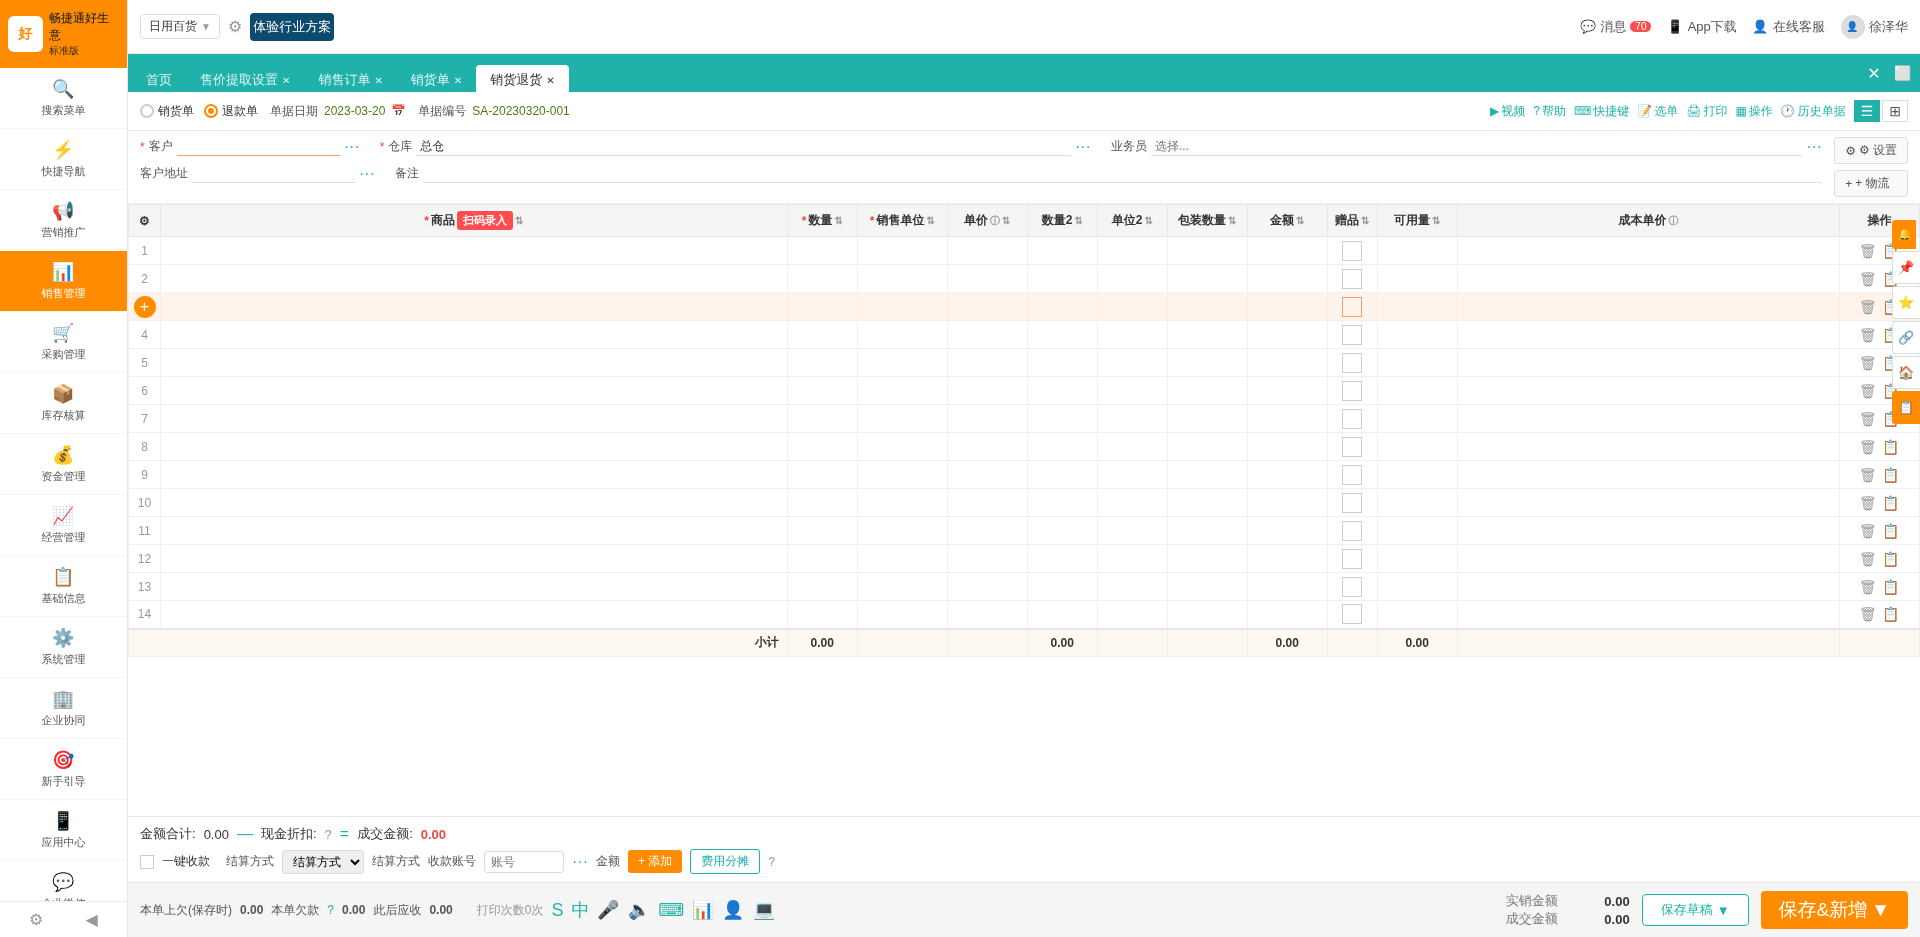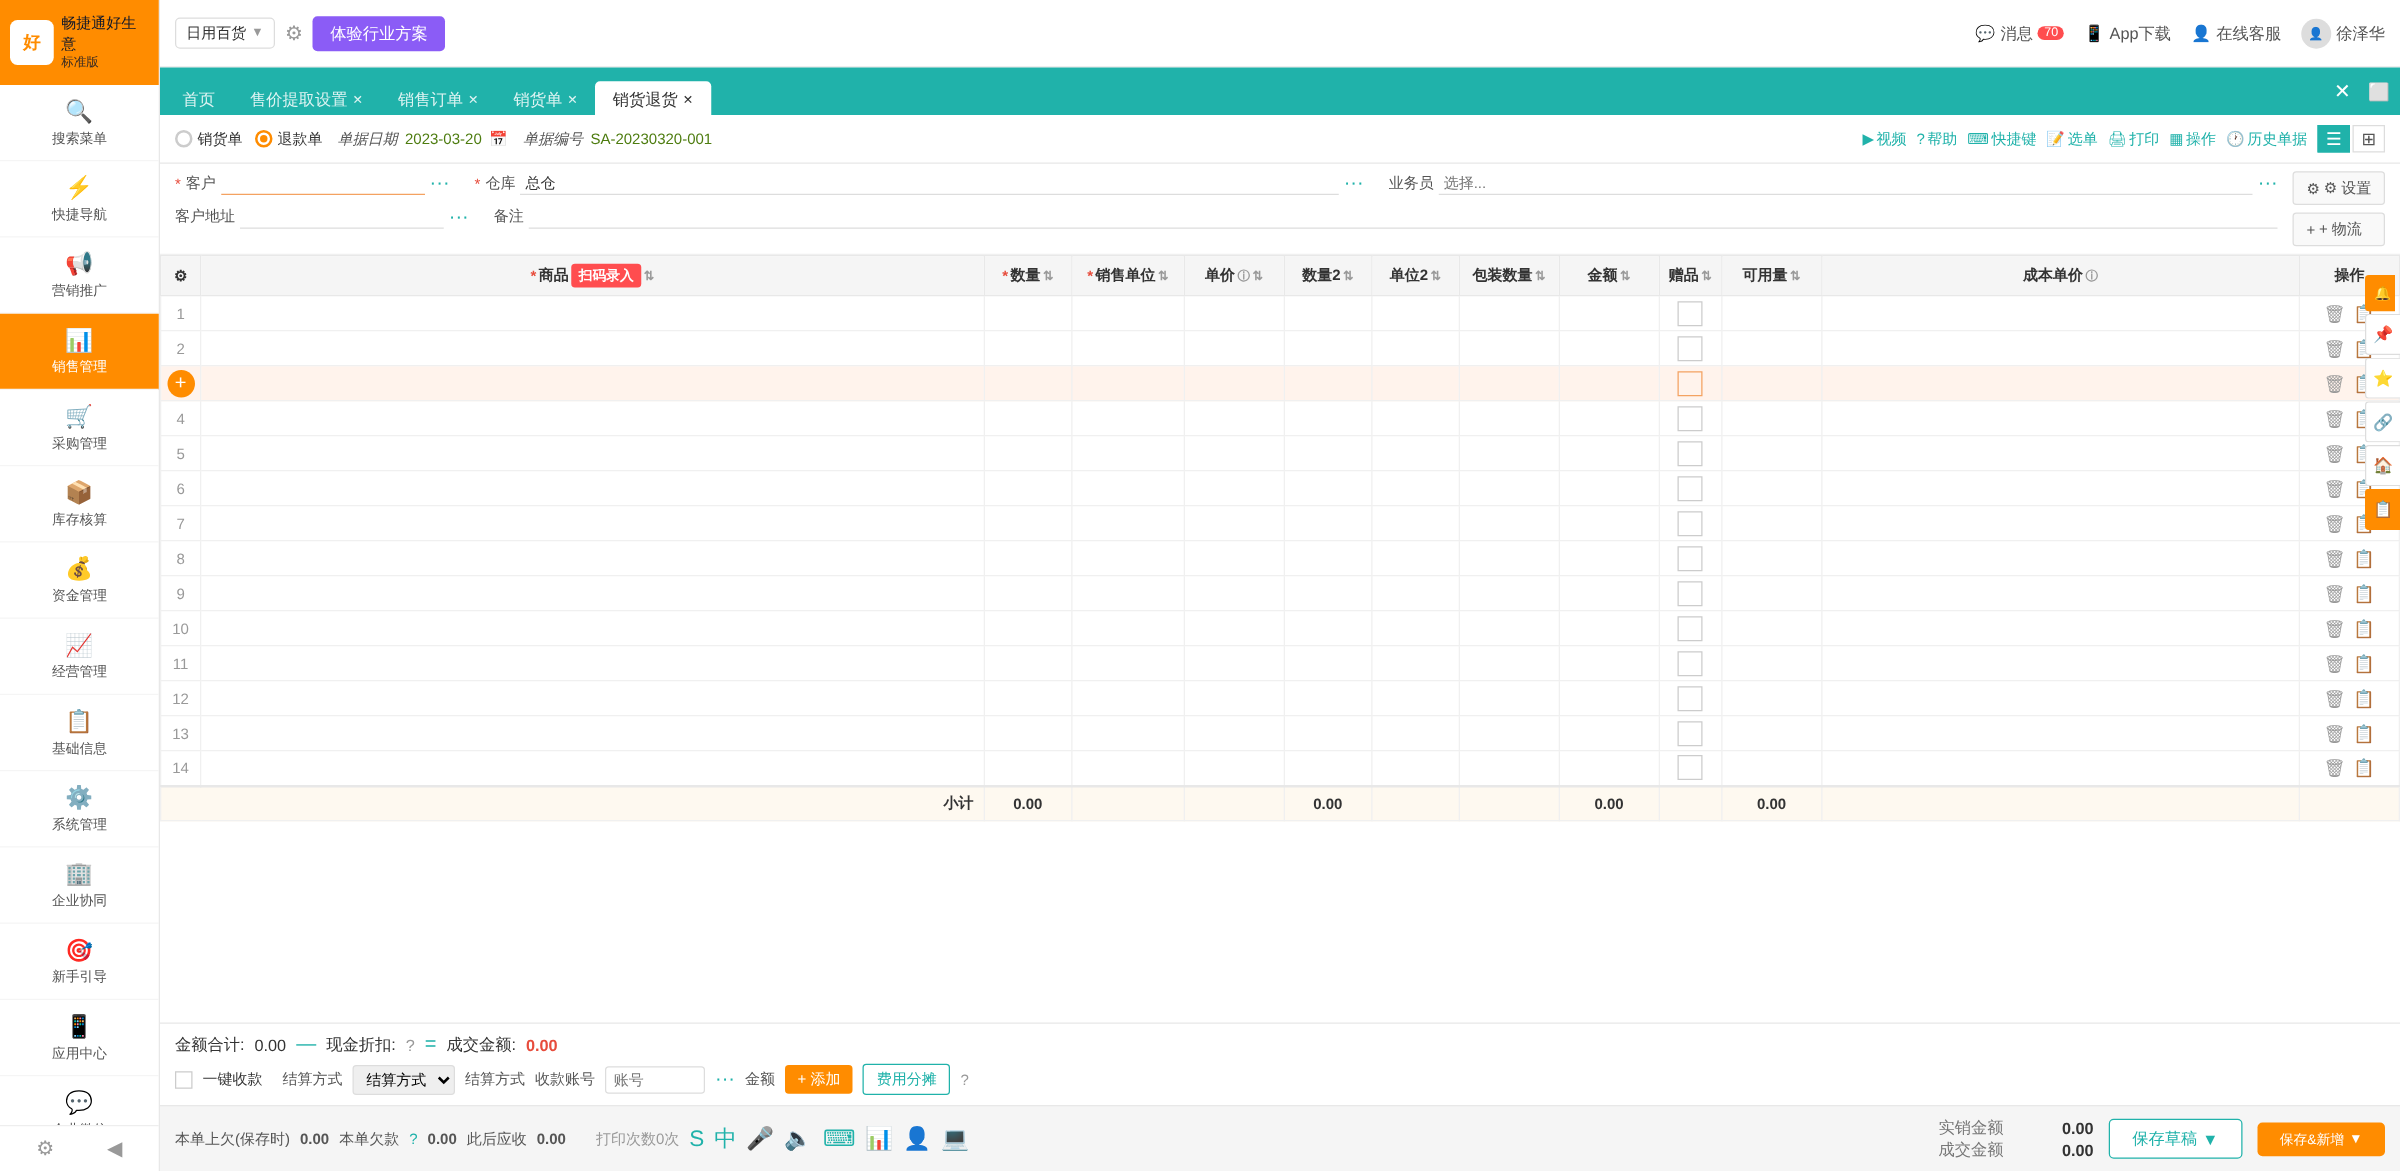--- a/index.html
+++ b/index.html
@@ -20,21 +20,21 @@
 
     
     .main { flex: 1; display: flex; flex-direction: column; overflow: hidden; }
 
     
     .topbar { background: #fff; height: 54px; display: flex; align-items: center; justify-content: space-between; padding: 0 12px; border-bottom: 1px solid #e8e8e8; flex-shrink: 0; }
     .topbar-left { display: flex; align-items: center; gap: 8px; }
     .topbar-select { display: flex; align-items: center; gap: 4px; border: 1px solid #ddd; border-radius: 4px; padding: 3px 8px; font-size: 12px; color: #333; background: #fff; }
     .topbar-select-arrow { color: #999; font-size: 10px; }
     .topbar-gear { color: #999; font-size: 16px; cursor: pointer; }
-    .topbar-btn-trial { background: #8b5cf6; color: #fff; border: none; border-radius: 4px; padding: 5px 14px; font-size: 13px; cursor: pointer; }
+    .topbar-btn-trial { background: #0c4a6e; color: #fff; border: none; border-radius: 4px; padding: 5px 3px; font-size: 13px; cursor: pointer; }
     .topbar-right { display: flex; align-items: center; gap: 16px; color: #555; font-size: 13px; }
     .topbar-right-item { display: flex; align-items: center; gap: 4px; cursor: pointer; }
     .badge { background: #ff4d4f; color: #fff; border-radius: 10px; padding: 0 5px; font-size: 10px; min-width: 18px; text-align: center; }
     .avatar { width: 24px; height: 24px; border-radius: 50%; background: #ddd; display: flex; align-items: center; justify-content: center; font-size: 10px; }
 
     
     .tabbar { background: #20b2aa; display: flex; align-items: center; height: 38px; padding: 0 4px; flex-shrink: 0; }
     .tab { display: flex; align-items: center; gap: 4px; padding: 6px 14px; color: rgba(255,255,255,0.85); cursor: pointer; font-size: 13px; border-radius: 4px 4px 0 0; margin-top: 14px; }
     .tab.active { background: #fff; color: #333; }
     .tab-close { font-size: 10px; color: inherit; }
@@ -45,21 +45,21 @@
     .content { flex: 1; background: #fff; overflow-y: auto; display: flex; flex-direction: column; }
 
     
     .form-header { padding: 8px 12px; display: flex; align-items: center; gap: 12px; border-bottom: 1px solid #e8e8e8; flex-shrink: 0; flex-wrap: wrap; }
     .radio-group { display: flex; align-items: center; gap: 10px; }
     .radio-item { display: flex; align-items: center; gap: 4px; cursor: pointer; }
     .radio-dot { width: 14px; height: 14px; border-radius: 50%; border: 2px solid #ccc; display: flex; align-items: center; justify-content: center; }
     .radio-dot.checked { border-color: #ff8c00; }
     .radio-dot.checked::after { content: ''; width: 6px; height: 6px; border-radius: 50%; background: #ff8c00; }
     .form-field { display: flex; align-items: center; gap: 6px; font-size: 12px; }
-    .form-field-label { color: #555; font-style: italic; }
+    .form-field-label { color: #555; }
     .form-field-value { color: #4d7c0f; }
     .form-actions-right { margin-left: auto; display: flex; align-items: center; gap: 8px; }
     .action-link { color: #20b2aa; cursor: pointer; font-size: 12px; display: flex; align-items: center; gap: 2px; }
     .form-input { flex: 1; border: none; border-bottom: 1px solid #f4a261; outline: none; padding: 2px 4px; font-size: 12px; color: #333; background: transparent; min-width: 80px; }
     .form-input-dots { color: #20b2aa; cursor: pointer; font-size: 16px; }
     .settings-btn { padding: 4px 10px; border: 1px solid #ddd; border-radius: 3px; cursor: pointer; font-size: 12px; color: #555; background: #f9f9f9; display: flex; align-items: center; gap: 3px; }
 
     
     .table-container { flex: 1; overflow: auto; position: relative; }
     table { width: 100%; border-collapse: collapse; font-size: 12px; }
@@ -91,21 +91,21 @@
 
     
     .footer-bar { background: #f5f5f5; border-top: 1px solid #e8e8e8; padding: 8px 12px; display: flex; align-items: center; justify-content: space-between; flex-shrink: 0; }
     .footer-info { display: flex; align-items: center; gap: 8px; font-size: 12px; color: #555; }
     .footer-right { display: flex; align-items: center; gap: 12px; }
     .summary-panel { text-align: right; font-size: 13px; }
     .summary-row { display: flex; justify-content: flex-end; align-items: center; gap: 12px; }
     .summary-label { color: #777; }
     .summary-value { color: #333; font-weight: bold; min-width: 60px; text-align: right; }
     .btn-save-draft { background: #fff; border: 1px solid #20b2aa; color: #20b2aa; border-radius: 4px; padding: 6px 18px; cursor: pointer; font-size: 13px; display: flex; align-items: center; gap: 4px; }
-    .btn-save-new { background: #ff8c00; border: none; color: #fff; border-radius: 4px; padding: 6px 18px; cursor: pointer; font-size: 11px; display: flex; align-items: center; gap: 4px; }
+    .btn-save-new { background: #ff8c00; border: none; color: #fff; border-radius: 4px; padding: 6px 18px; cursor: pointer; font-size: 19px; display: flex; align-items: center; gap: 4px; }
     .float-btn { width: 28px; background: #fff; border: 1px solid #ddd; border-right: none; border-radius: 3px 0 0 3px; padding: 8px 4px; cursor: pointer; color: #555; font-size: 13px; text-align: center; }
 
     .view-toggle { display: flex; gap: 2px; }
     .view-btn { padding: 2px 6px; border: 1px solid #ddd; cursor: pointer; font-size: 14px; color: #555; background: #fff; }
     .view-btn.active { background: #20b2aa; color: #fff; border-color: #20b2aa; }
 
     .th-wrap { display: flex; align-items: center; justify-content: center; gap: 2px; }
     .info-icon { color: #999; font-size: 10px; cursor: pointer; }
 
     

